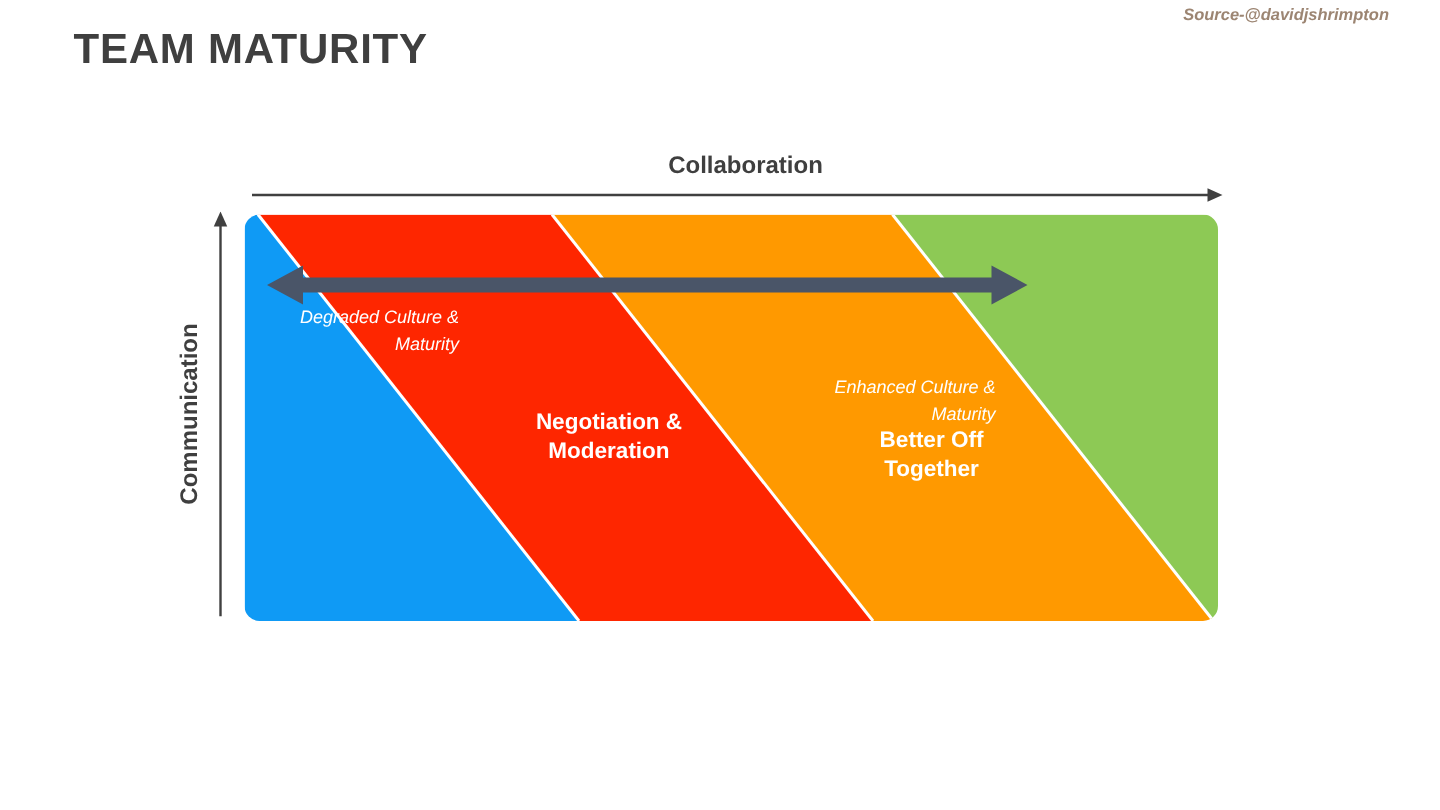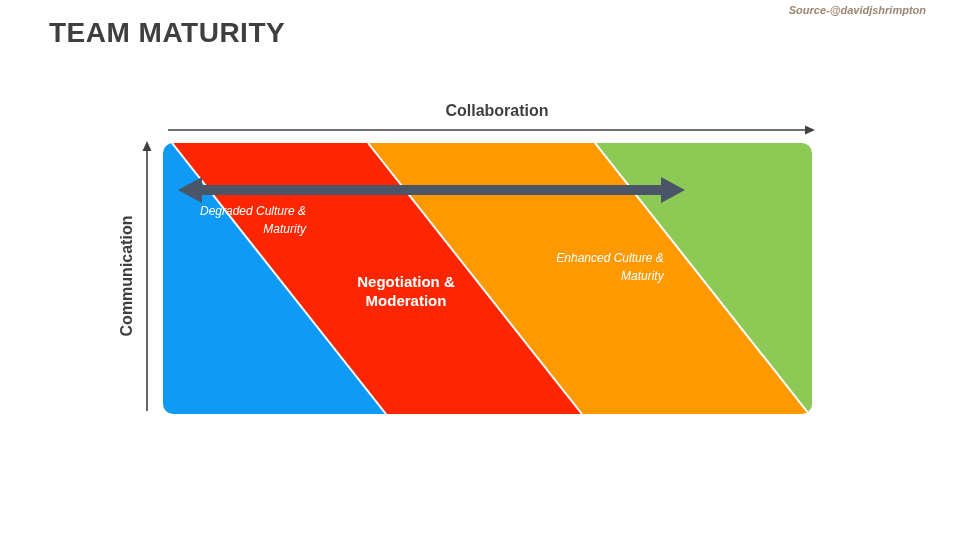--- a/index.html
+++ b/index.html
@@ -84,15 +84,17 @@
       <polygon points="15,47 39,34 39,42 498,42 498,34 522,47 498,60 498,52 39,52 39,60" style="fill:var(--arrow-dark)"></polygon>
     </svg>
 
     <div class="culture-label label-degraded">Degraded Culture &amp;
 Maturity</div>
     <div class="culture-label label-enhanced">Enhanced Culture &amp;
 Maturity</div>
 
     <div class="band-label label-red">Negotiation &amp;
 Moderation</div>
+    <div class="band-label label-orange">Better Off
+Together</div>
   </div>
 
 </div>
 
 </body></html>

